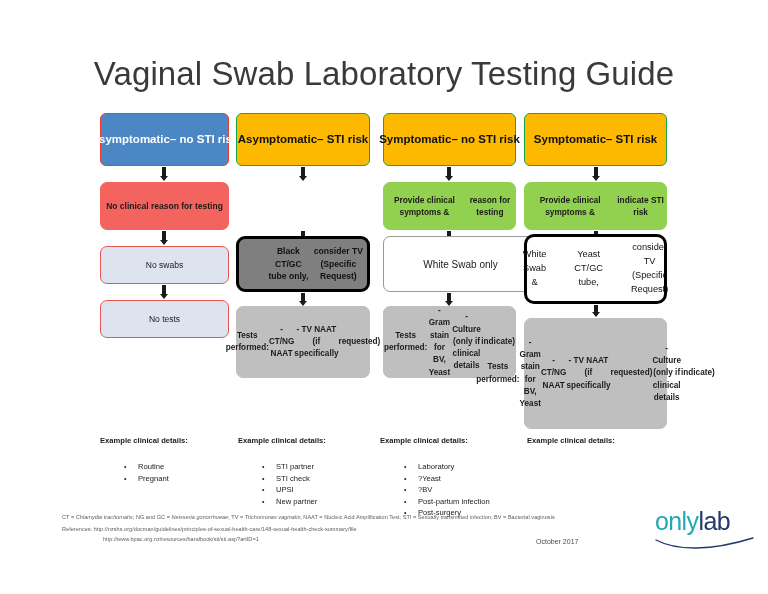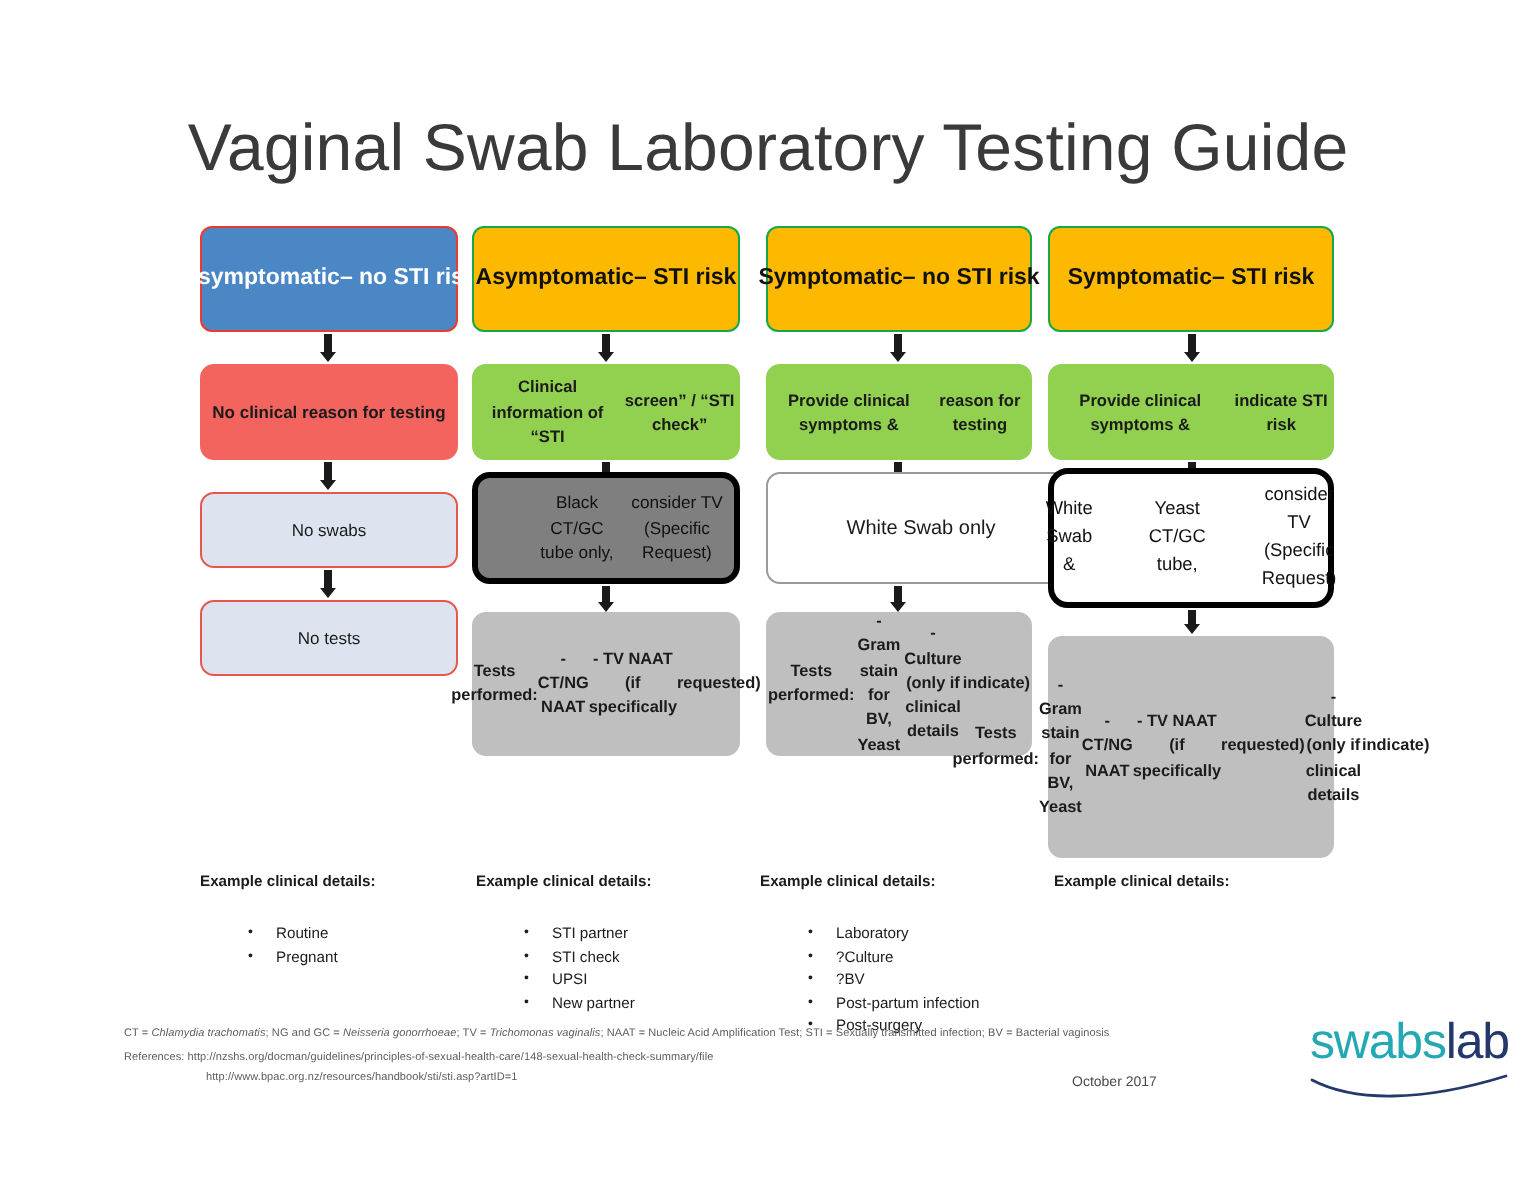--- a/index.html
+++ b/index.html
@@ -55,21 +55,21 @@
     font-size:8.5px;color:#1b1b1b;
   }
   .green-box{
     background:#92d050;border:1px solid #92d050;
     font-size:8.3px;color:#1b1b1b;font-weight:600;
   }
   .green-box .lnw{margin:0.5px 0;}
 
   .dark-box{
     background:#7f7f7f;border:3.2px solid #000;
-    font-size:8.6px;color:#111;font-weight:400;border-radius:9px;padding-left:28px;
+    font-size:8.6px;color:#111;font-weight:700;border-radius:9px;padding-left:28px;
   }
   .dark-box .lnw{margin:2.5px 0;}
 
   .white-box{
     background:#ffffff;border:1.2px solid #9a9a9a;
     font-size:10px;color:#1b1b1b;
   }
   .white-thick{
     background:#ffffff;border:3.4px solid #000;
     font-size:9.2px;color:#111;border-radius:10px;gap:28px;
@@ -168,24 +168,20 @@
     </ul>
   </div>
 
   <div class="box hdr hdr-amber" style="left:236px;top:113px;width:134px;height:53px;">
     <span class="ln">Asymptomatic</span>
     <span class="ln">– STI risk</span>
   </div>
   <div class="arrow" style="left:296px;top:167px;">
     <div class="stem" style="height:9px;"></div>
       <div class="head"></div>
-  </div>
-  <div class="box green-box" style="left:236px;top:182px;width:134px;height:48px;">
-    <span class="lnw">Clinical information of “STI</span>
-    <span class="lnw">screen” / “STI check”</span>
   </div>
   <div class="arrow" style="left:296px;top:231px;">
     <div class="stem" style="height:9px;"></div>
       <div class="head"></div>
   </div>
   <div class="box dark-box" style="left:236px;top:236px;width:134px;height:56px;">
     <span class="lnw">Black CT/GC tube only,</span>
     <span class="lnw">consider TV (Specific Request)</span>
   </div>
   <div class="arrow" style="left:296px;top:293px;">
@@ -236,21 +232,21 @@
     <span class="lnw">Tests performed:</span>
     <span class="lnw">- Gram stain for BV, Yeast</span>
     <span class="lnw">- Culture (only if clinical details</span>
     <span class="lnw">indicate)</span>
   </div>
 
   <div class="ex" style="left:380px;top:436px;">
     <div class="ex-head">Example clinical details:</div>
     <ul>
       <li>Laboratory</li>
-      <li>?Culture</li>
+      <li>?Yeast</li>
       <li>?BV</li>
       <li>Post-partum infection</li>
       <li>Post-surgery</li>
     </ul>
   </div>
 
   <div class="box hdr hdr-amber" style="left:524px;top:113px;width:143px;height:53px;">
     <span class="ln">Symptomatic</span>
     <span class="ln">– STI risk</span>
   </div>
@@ -297,19 +293,19 @@
     <span>References: </span><span>http://nzshs.org/docman/guidelines/principles-of-sexual-health-care/148-sexual-health-check-summary/file</span>
   </div>
 
   <div class="foot" style="left:103px;top:536px;">
     <span>http://www.bpac.org.nz/resources/handbook/sti/sti.asp?artID=1</span>
   </div>
 
   <div class="date" style="left:536px;top:538px;">October 2017</div>
 
   <div class="logo" style="left:655px;top:509px;width:100px;height:42px;">
-    <div class="word"><span class="p1">swabs</span><span class="p2">lab</span></div>
+    <div class="word"><span class="p1">only</span><span class="p2">lab</span></div>
     <svg width="100" height="16" viewBox="0 0 100 16" style="display:block;margin-top:2px;">
       <path d="M1,4 C22,15 56,15 98,2" fill="none" stroke="#24386b" stroke-width="1.4" stroke-linecap="round"></path>
     </svg>
   </div>
 
 </div>
 
 </body></html>

